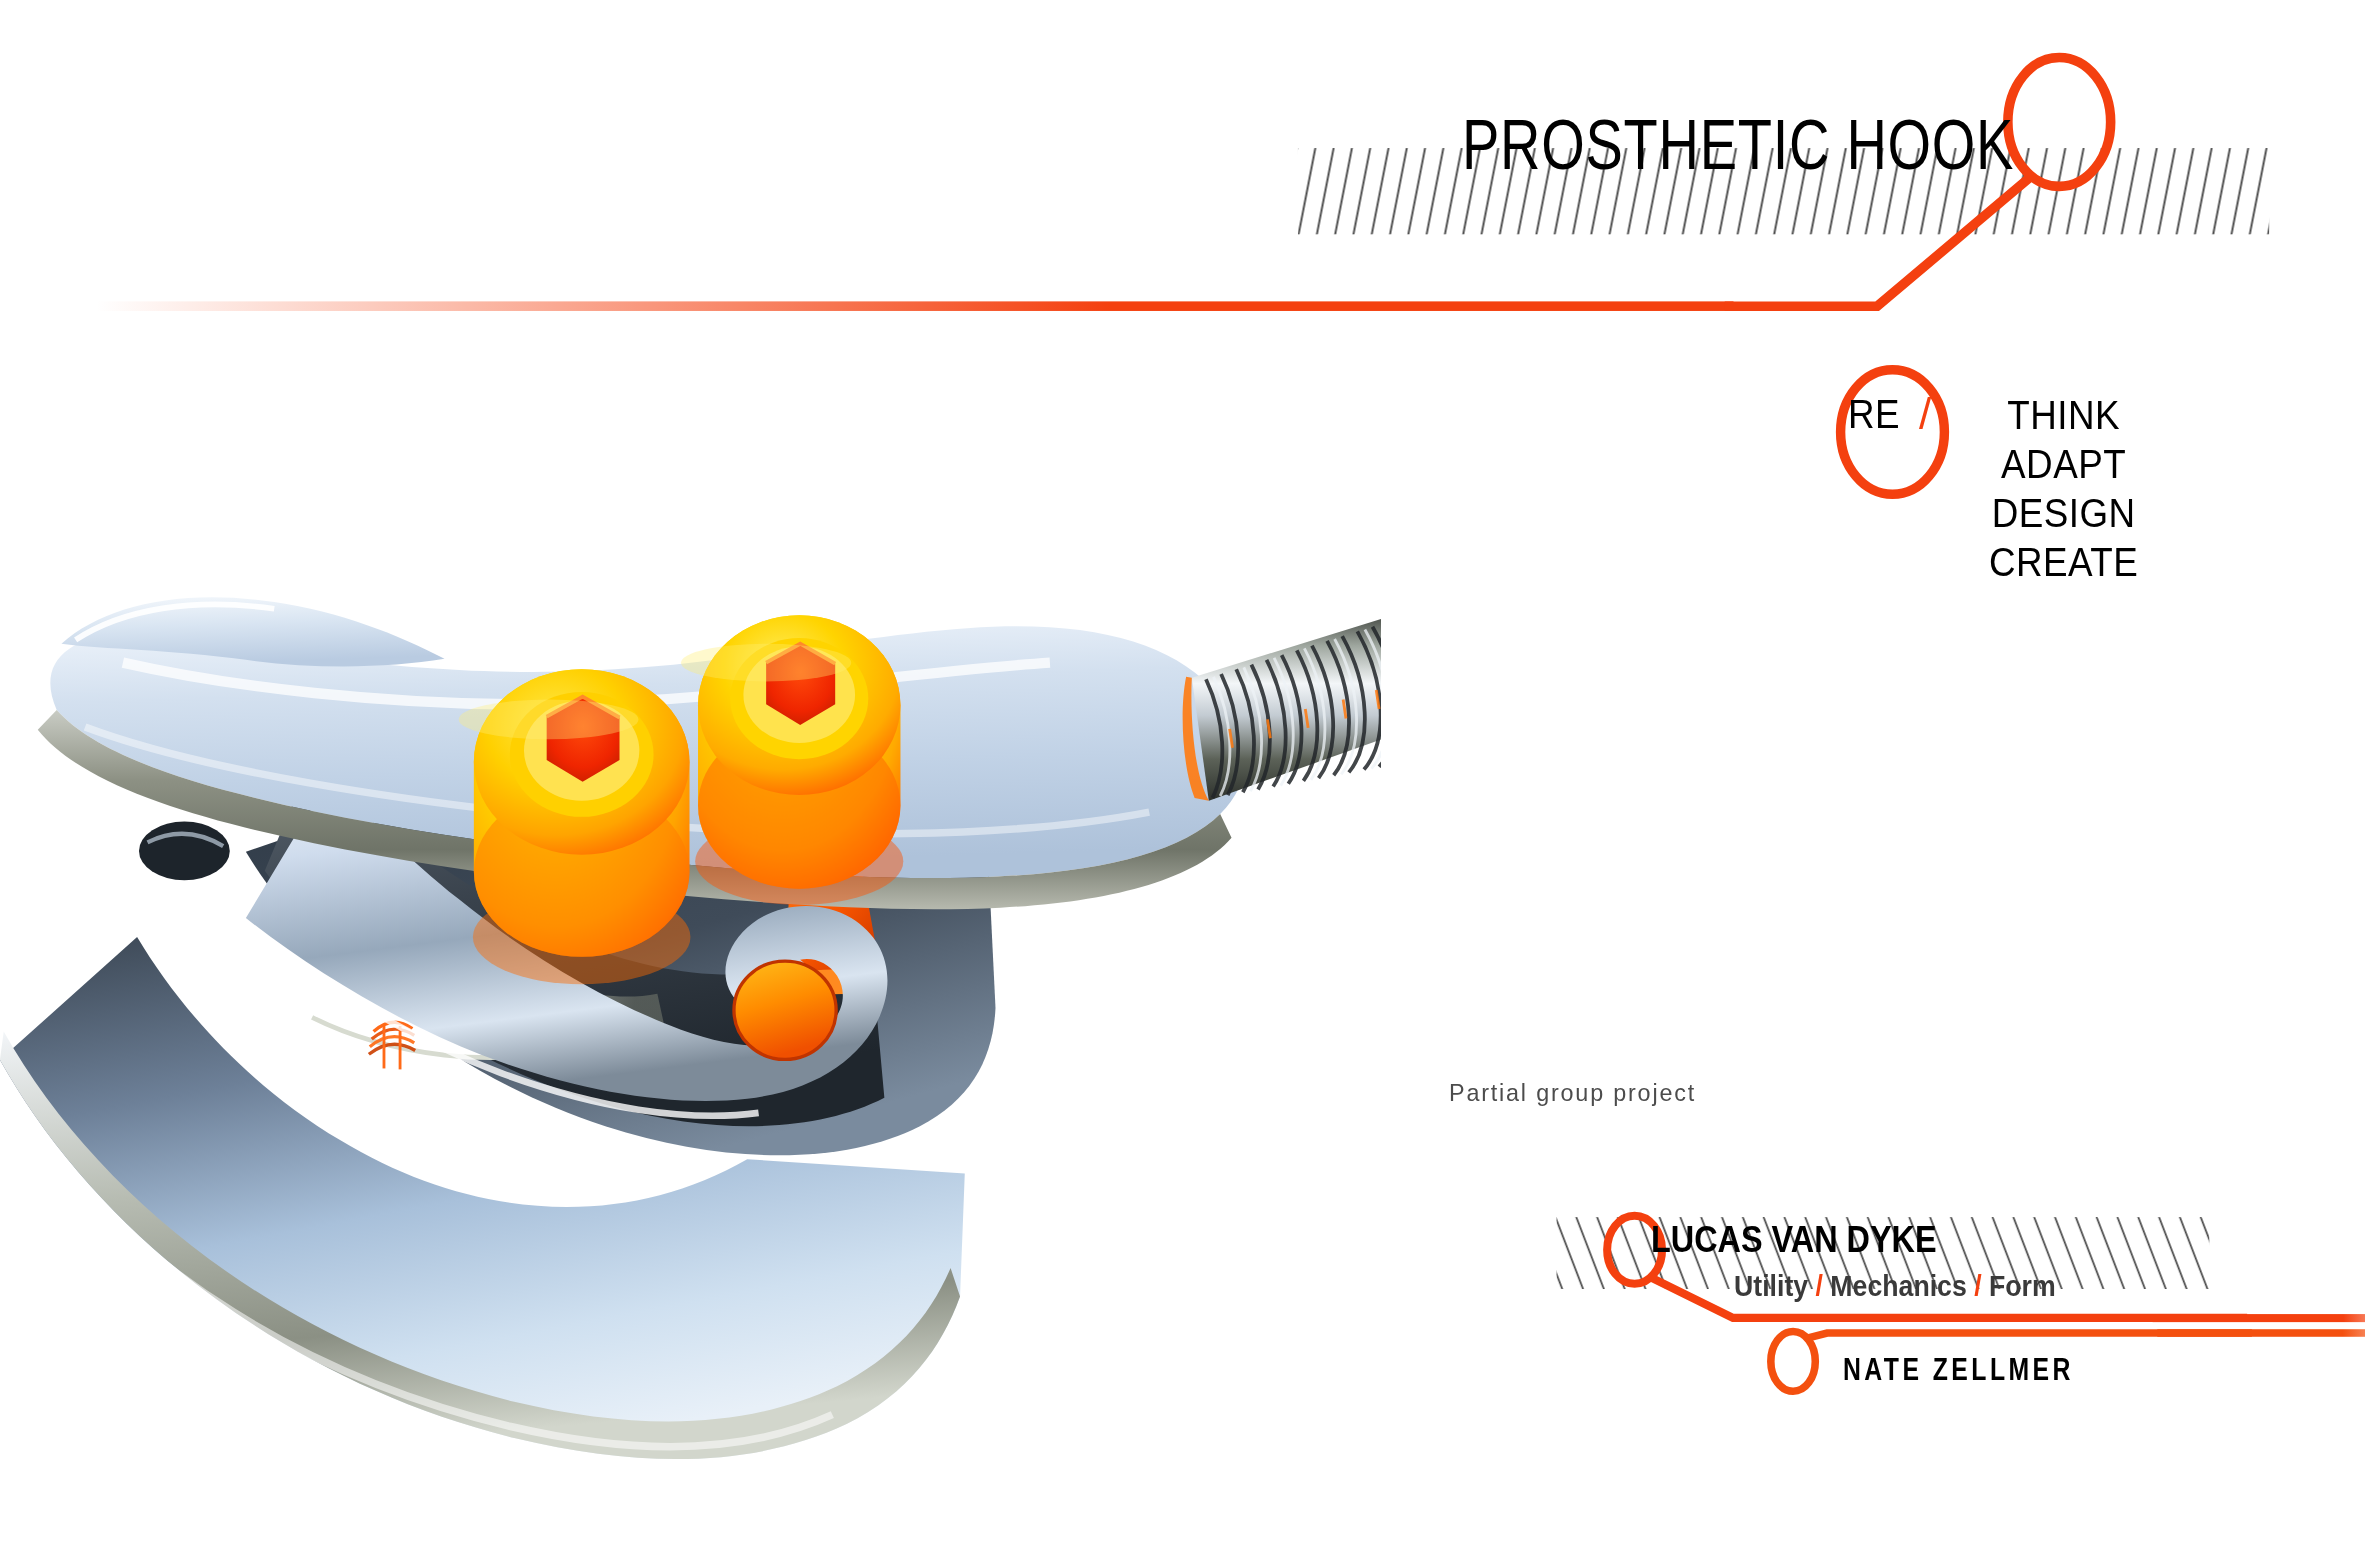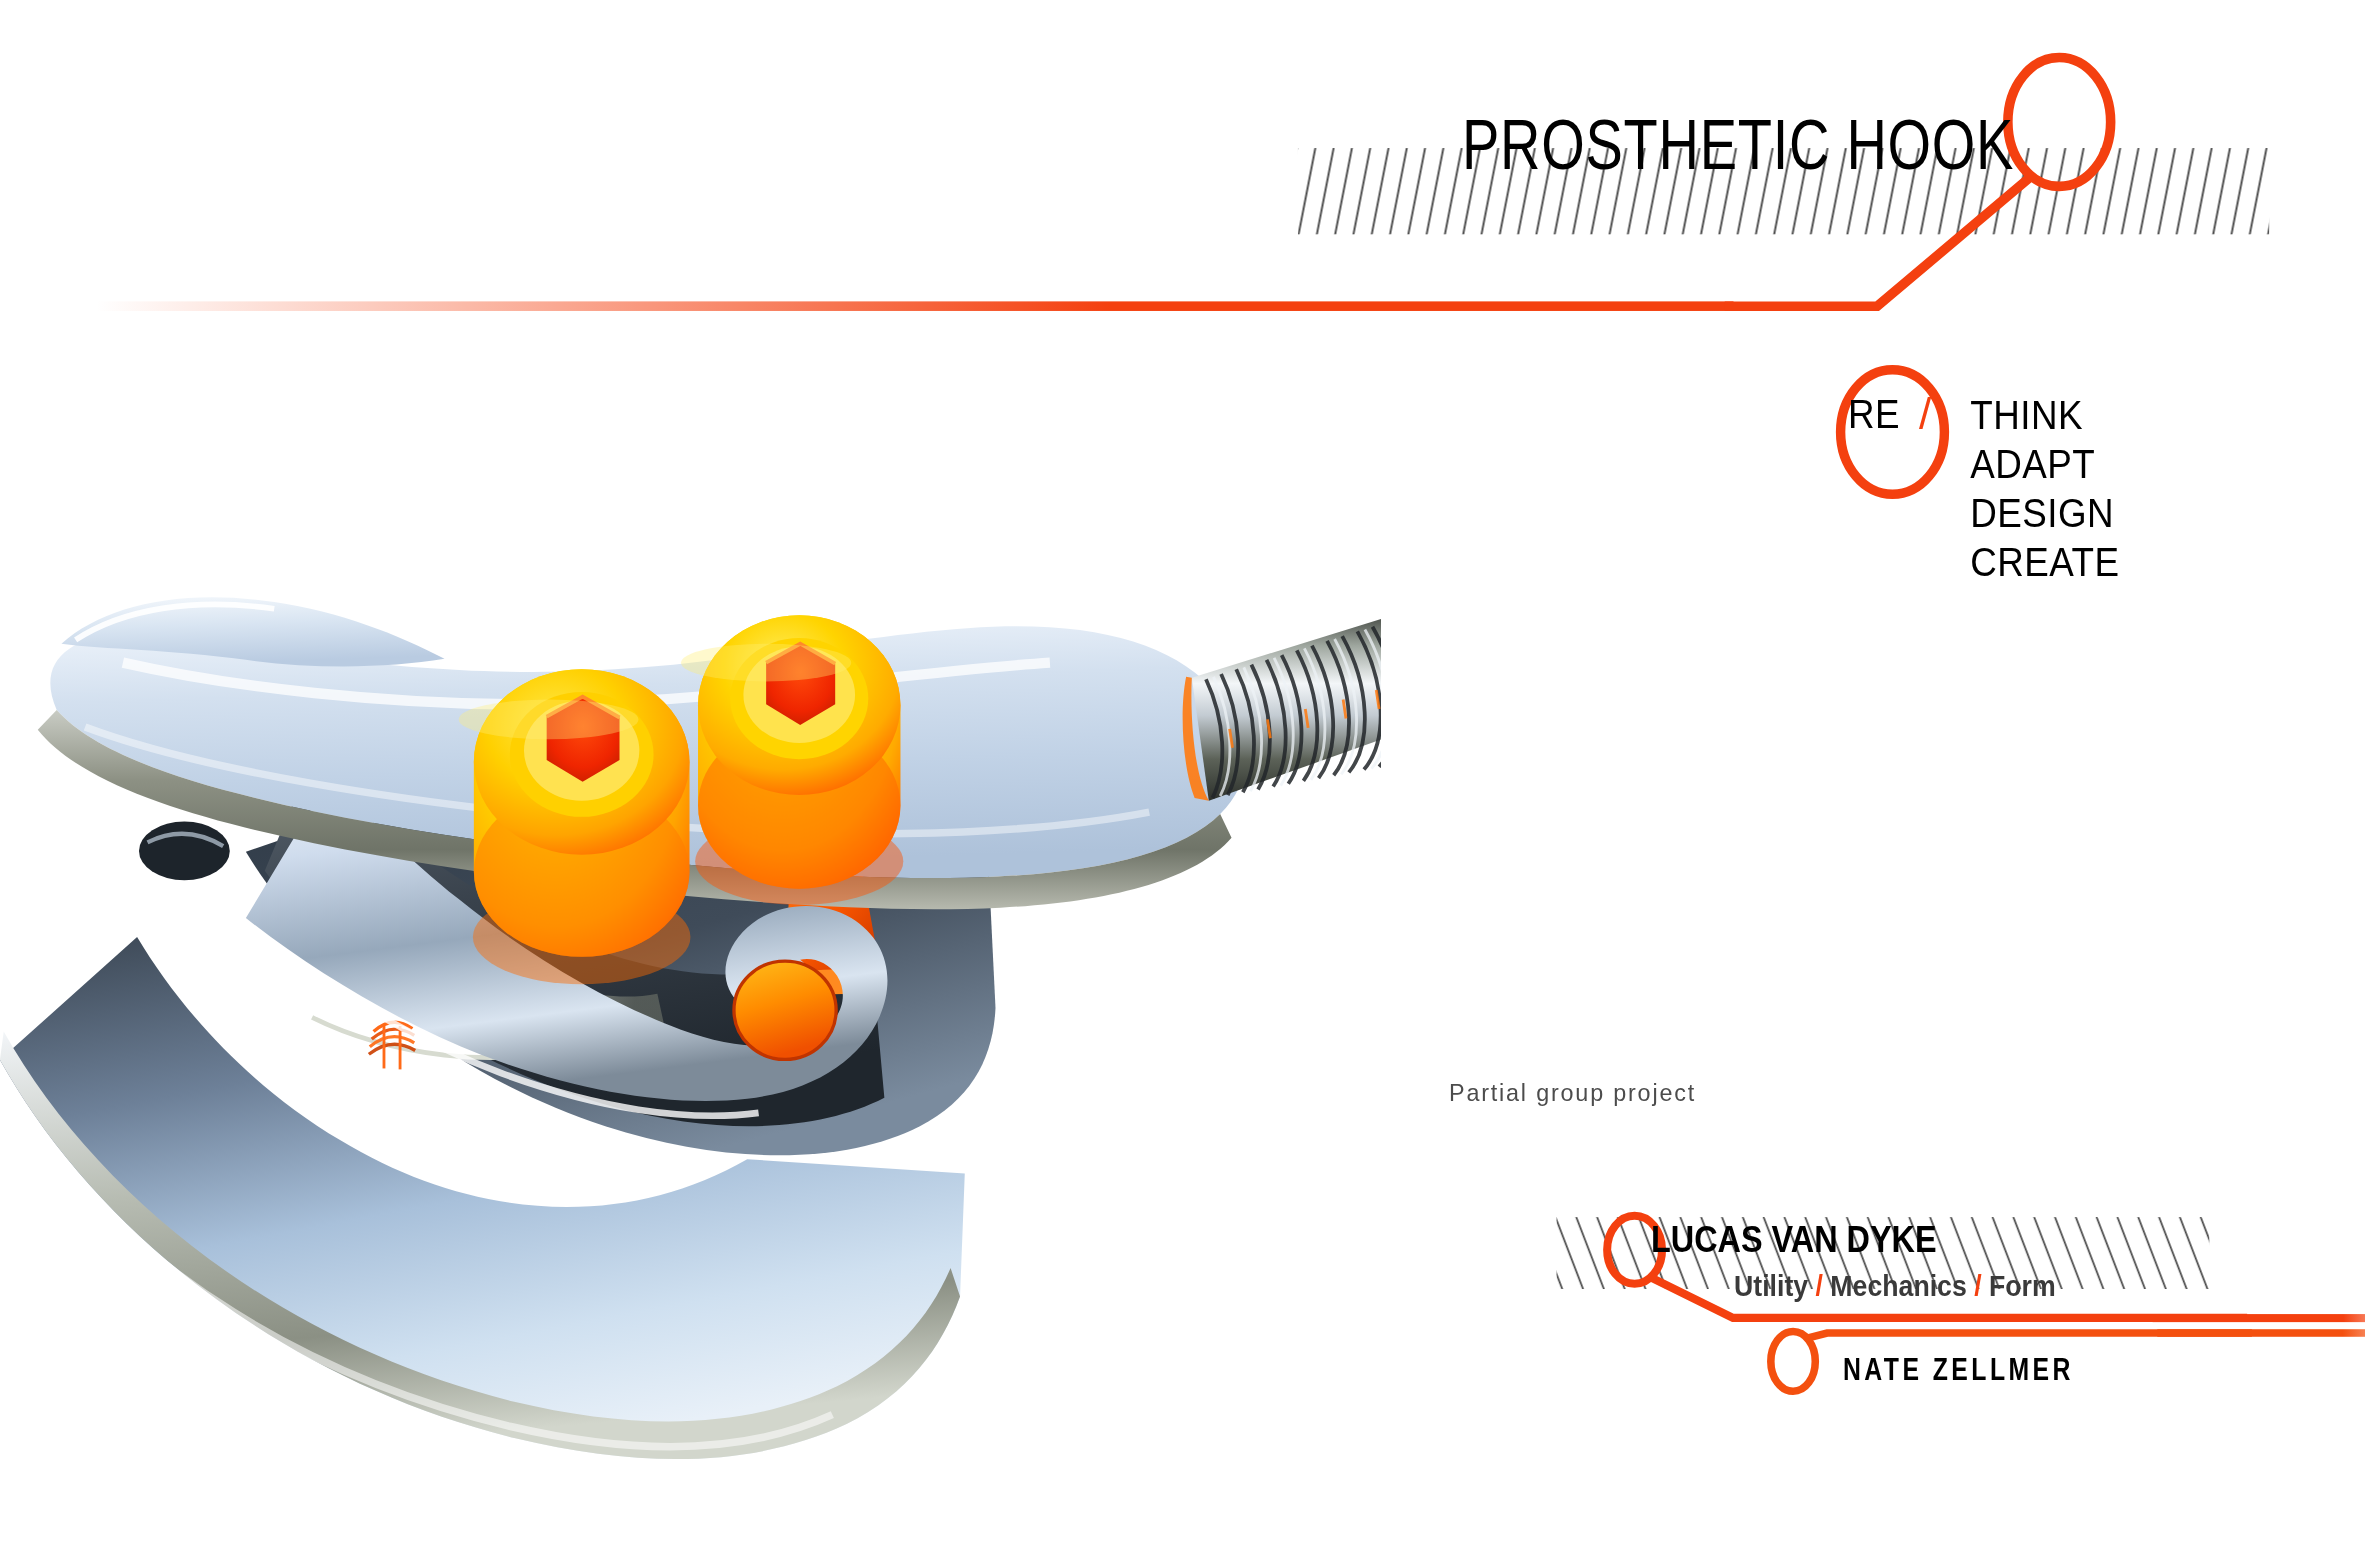--- a/index.html
+++ b/index.html
@@ -37,21 +37,21 @@
     transform:scaleX(0.92);transform-origin:left top;
     white-space:nowrap;
   }
   .re-slash{
     position:absolute;left:71px;top:-2.8px;
     font-family:"Liberation Sans Narrow","Liberation Sans",sans-serif;
     font-size:44px;color:#F4400F;font-weight:400;
   }
   .verb-col{
     position:absolute;left:106px;top:-0.9px;width:203px;
-    text-align:left;
+    text-align:center;
   }
   .verb{
     display:block;
     font-family:"Liberation Sans Narrow","Liberation Sans",sans-serif;
     font-size:40px;color:#000;letter-spacing:0.5px;line-height:1.22;
     white-space:nowrap;
     transform:scaleX(0.92);transform-origin:right top;
   }
 
   

